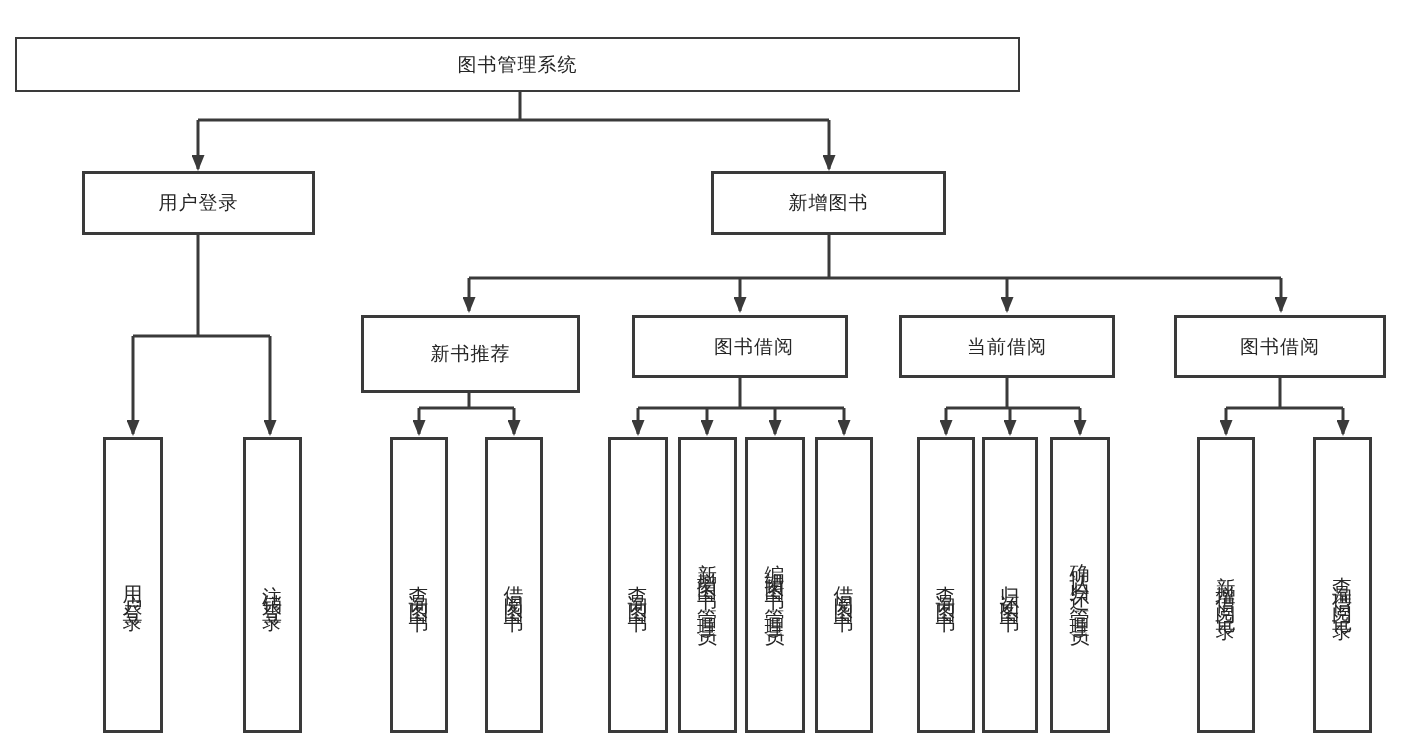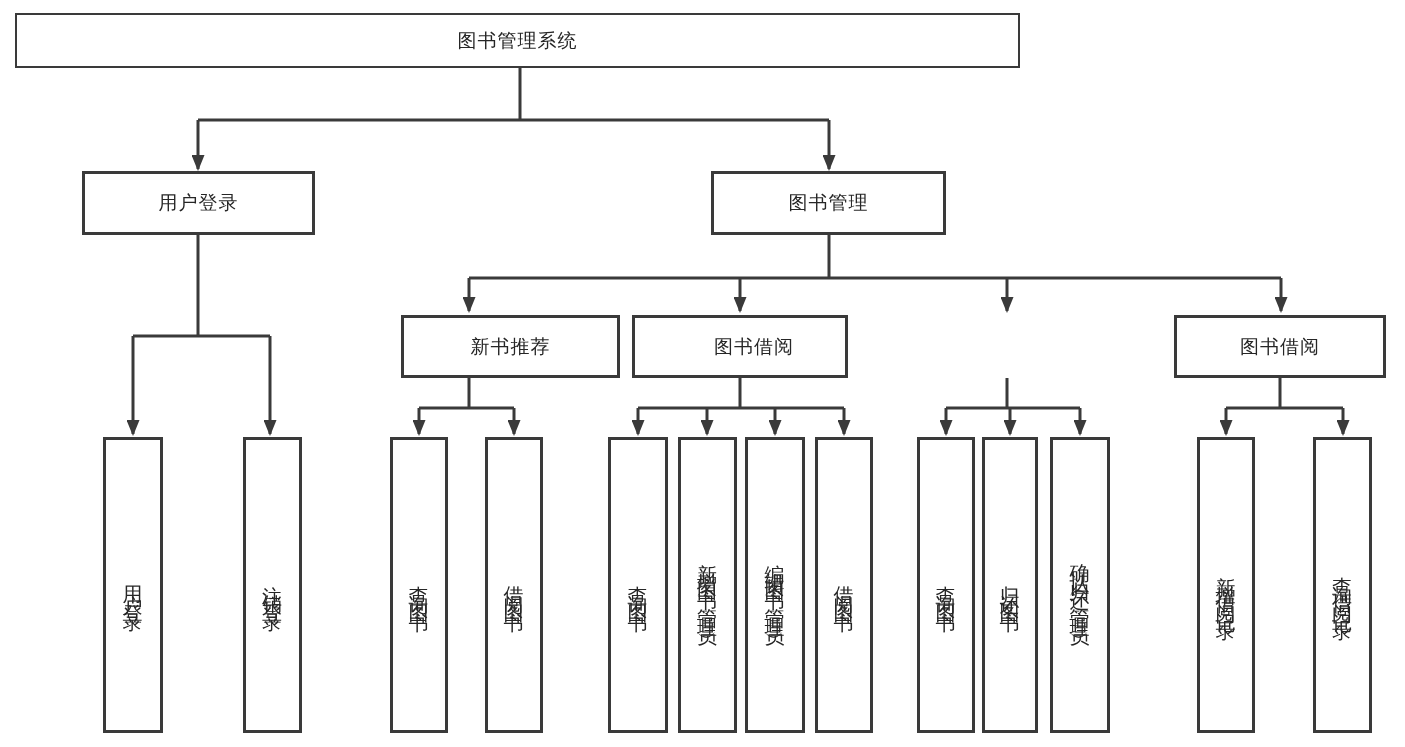--- a/index.html
+++ b/index.html
@@ -45,20 +45,21 @@
     align-items: center;
     justify-content: center;
     text-align: center;
   }
   .hbox {
     font-size: 19px;
     letter-spacing: 1px;
   }
   .rootbox {
     border-width: 2px;
+    margin-top: 24px;
   }
   .vbox {
     writing-mode: vertical-rl;
     font-size: 20px;
     letter-spacing: 9px;
     line-height: 1;
     padding-top: 6px;
   }
   #watermark {
     position: absolute;
@@ -115,24 +116,25 @@
     <path class="wire" d="M1010,408 V434" marker-end="url(#arrow)"></path>
     <path class="wire" d="M1080,408 V434" marker-end="url(#arrow)"></path>
 
     <path class="wire" d="M1226,408 V434" marker-end="url(#arrow)"></path>
     <path class="wire" d="M1343,408 V434" marker-end="url(#arrow)"></path>
   </svg>
 
   <div class="box hbox rootbox" style="left:15px; top:13px; width:1005px; height:55px;">图书管理系统</div>
 
   <div class="box hbox" style="left:82px; top:171px; width:233px; height:64px;">用户登录</div>
-  <div class="box hbox" style="left:711px; top:171px; width:235px; height:64px;">图书管理</div>
+  <div class="box hbox" style="left:711px; top:171px; width:235px; height:64px;">新增图书</div>
 
-  <div class="box hbox" style="left:361px; top:315px; width:219px; height:63px;margin-left:40px;">新书推荐</div>
+  <div class="box hbox" style="left:361px; top:315px; width:219px; height:78px;">新书推荐</div>
   <div class="box hbox" style="left:632px; top:315px; width:216px; height:63px;padding-left:28px;">图书借阅</div>
+  <div class="box hbox" style="left:899px; top:315px; width:216px; height:63px;">当前借阅</div>
   <div class="box hbox" style="left:1174px; top:315px; width:212px; height:63px;">图书借阅</div>
 
   <div class="box vbox" style="left:103px; top:437px; width:60px; height:296px;">用户登录</div>
   <div class="box vbox" style="left:243px; top:437px; width:59px; height:296px;">注销登录</div>
 
   <div class="box vbox" style="left:390px; top:437px; width:58px; height:296px;">查询图书</div>
   <div class="box vbox" style="left:485px; top:437px; width:58px; height:296px;">借阅图书</div>
 
   <div class="box vbox" style="left:608px; top:437px; width:60px; height:296px;">查询图书</div>
   <div class="box vbox" style="left:678px; top:437px; width:59px; height:296px;">新增图书（管理员）</div>

